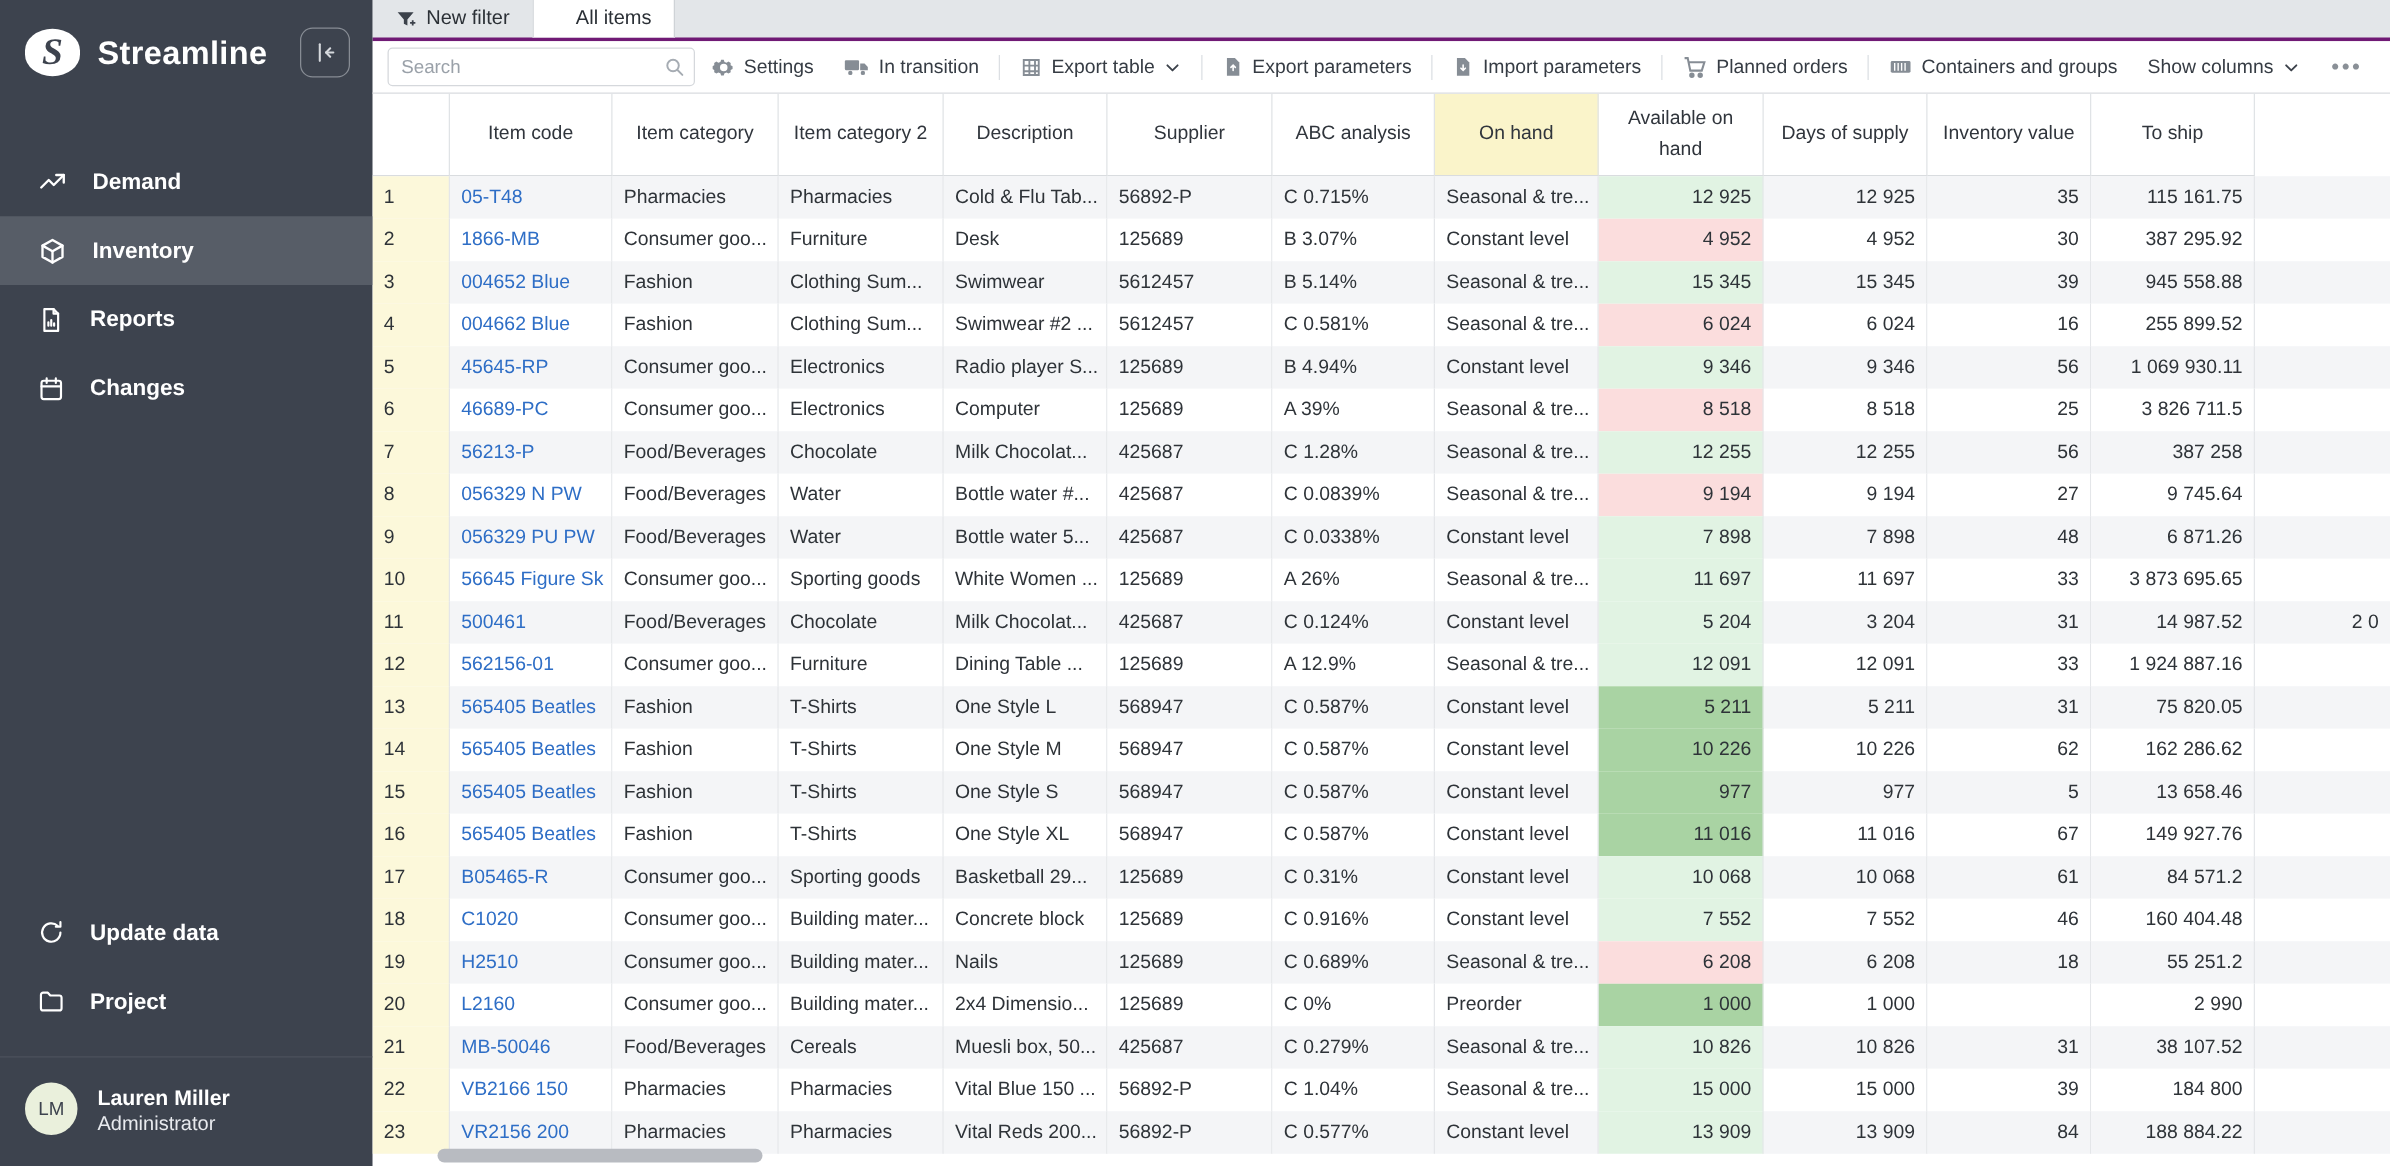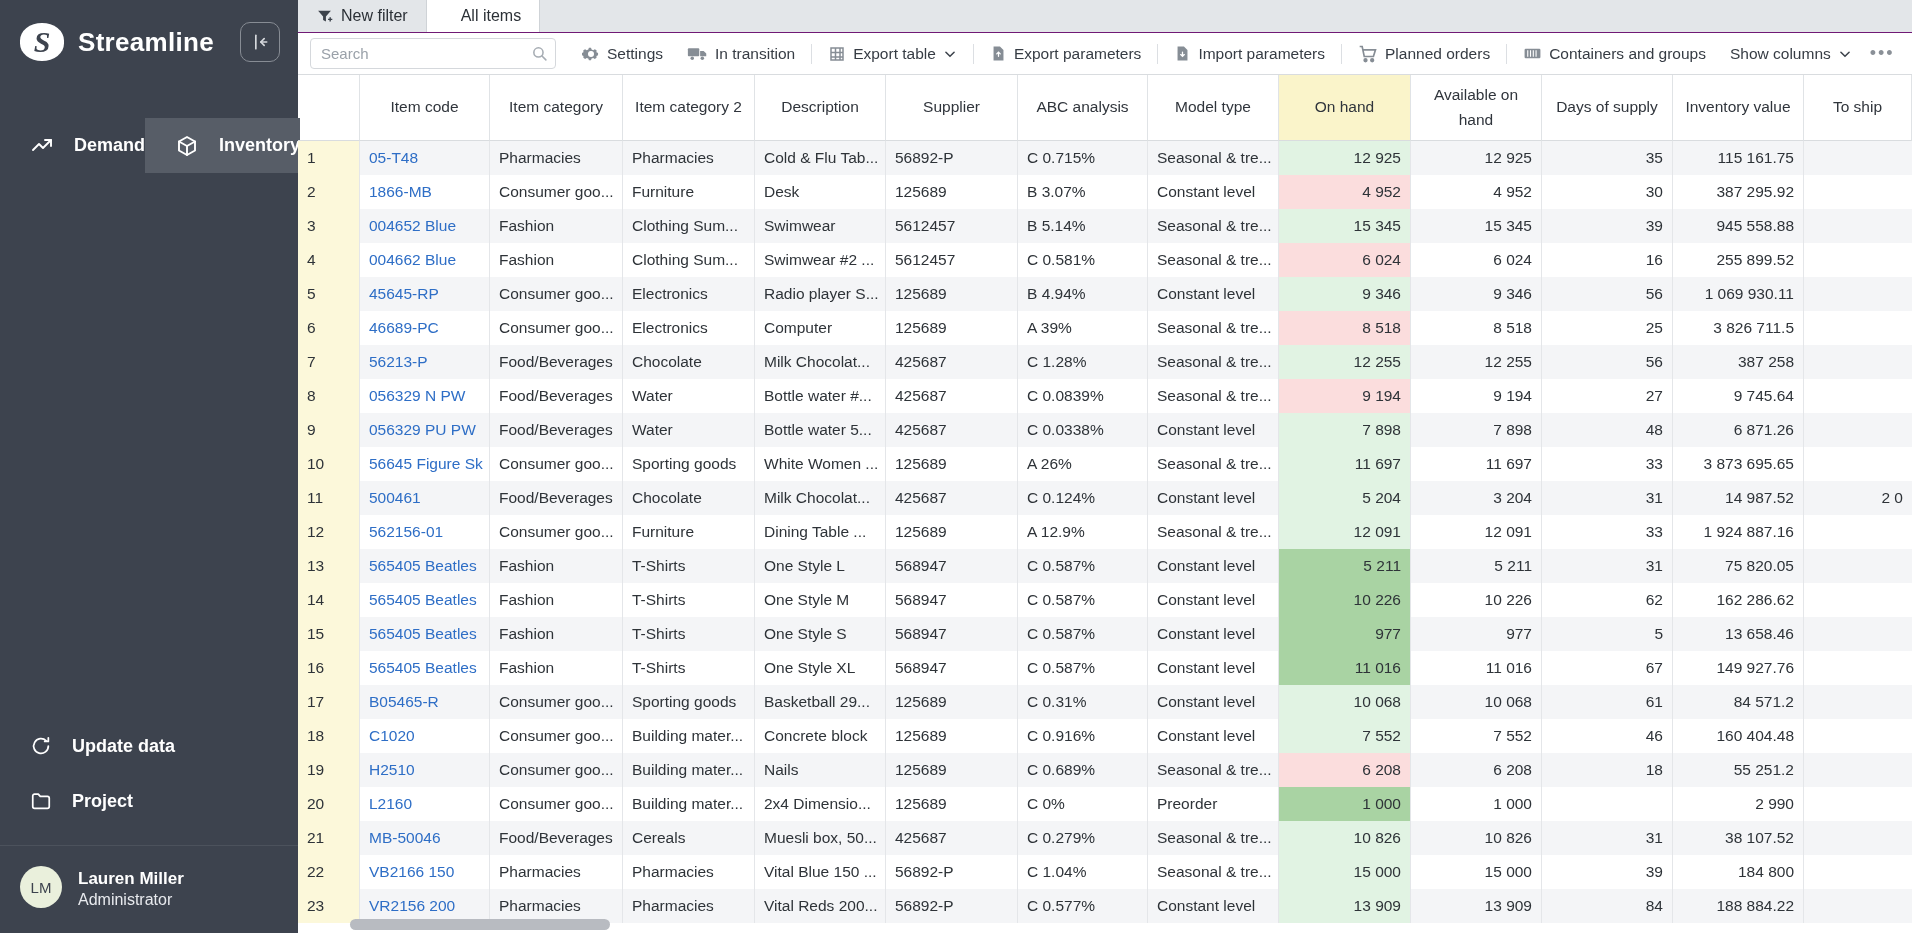--- a/index.html
+++ b/index.html
@@ -7,41 +7,41 @@
   body { font-family:"Liberation Sans", sans-serif; font-size:15px; color:#2e3338; background:#fff; }
 
   .app { display:flex; width:1912px; height:933px; }
 
   
   .sidebar { width:298px; min-width:298px; height:933px; background:#3d434e; color:#f2f3f5; display:flex; flex-direction:column; position:relative; }
   .logo-row { display:flex; align-items:center; gap:14px; padding:22px 18px 10px 20px; }
   .logo-mark { width:44px; height:38px; background:#fff; border-radius:50% / 46%; display:flex; align-items:center; justify-content:center; color:#3d434e; font-weight:bold; font-size:30px; font-style:italic; font-family:"Liberation Serif", serif; }
   .logo-text { font-size:26px; font-weight:700; letter-spacing:.3px; color:#fff; flex:1; }
   .collapse-btn { width:40px; height:40px; border:1.6px solid #878c94; border-radius:10px; background:transparent; display:flex; align-items:center; justify-content:center; cursor:pointer; }
-  .nav { margin-top:46px; display:flex; }
+  .nav { margin-top:46px; display:flex; flex-direction:column; }
   .nav-item { display:flex; align-items:center; gap:20px; height:55px; padding-left:30px; font-size:18px; font-weight:600; color:#fff; cursor:pointer; }
   .nav-item.active { background:#575d67; }
   .nav-item svg { flex:0 0 auto; }
   .side-spacer { flex:1; }
   .side-footer { display:flex; flex-direction:column; padding-bottom:0; }
   .side-divider { height:1px; background:#4c525c; margin:16px 0 0 0; }
   .user-row { display:flex; align-items:center; gap:16px; padding:20px 20px 24px 20px; }
   .avatar { width:42px; height:42px; border-radius:50%; background:#eaf0dc; color:#3d434e; font-size:15px; font-weight:500; display:flex; align-items:center; justify-content:center; }
   .user-name { font-size:17px; font-weight:700; color:#fff; line-height:1.5; }
   .user-role { font-size:16px; font-weight:400; color:#e8eaee; }
 
   
   .main { flex:1; display:flex; flex-direction:column; min-width:0; background:#fff; }
 
-  .tabbar { height:33px; background:#e3e6e9; display:flex; align-items:stretch; border-bottom:1px solid #701a75; }
+  .tabbar { height:33px; background:#e3e6e9; display:flex; align-items:stretch; border-bottom:3px solid #701a75; }
   .tab { display:flex; align-items:center; gap:8px; padding:0 18px; font-size:16px; color:#2b3036; cursor:pointer; }
   .tab.active { background:#fff; border-left:1px solid #cfd3d7; border-right:1px solid #cfd3d7;padding-left:34px; }
 
   .toolbar { height:41px; background:#fff; display:flex; align-items:center; padding:0 16px 0 12px; gap:4px; }
-  .search-wrap { position:relative; margin-right:12px; }
+  .search-wrap { position:relative; }
   .search-input { width:246px; height:31px; border:1px solid #d5d8dc; border-radius:4px; padding:0 30px 0 10px; font-size:15px; color:#2e3338; background:#fff; outline:none; font-family:"Liberation Sans",sans-serif; }
   .search-input::placeholder { color:#9aa1a9; }
   .search-icon { position:absolute; right:8px; top:7px; }
   .tbtn { display:flex; align-items:center; gap:7px; padding:0 10px; height:31px; font-size:15.5px; color:#363c44; cursor:pointer; white-space:nowrap; background:none; border:none; font-family:"Liberation Sans",sans-serif; }
   .tb-divider { width:1px; height:20px; background:#dcdfe3; margin:0 2px; }
   .toolbar-spacer { flex:1; }
   .ellipsis-btn { color:#8a9097; font-size:18px; letter-spacing:2px; cursor:pointer; padding-right:6px; }
 
   
   .grid { position:relative; flex:1; overflow:hidden; border-top:1px solid #d9dcdf; }
@@ -281,23 +281,20 @@
           </div>
           <div class="hcell">
             <span>Description</span>
           </div>
           <div class="hcell">
             <span>Supplier</span>
           </div>
           <div class="hcell">
             <span>ABC analysis</span>
           </div>
-          <div class="hcell">
-            <span>Model type</span>
-          </div>
           <div class="hcell hl">
             <span>On hand</span>
           </div>
           <div class="hcell">
             <span>Available on hand</span>
           </div>
           <div class="hcell">
             <span>Days of supply</span>
           </div>
           <div class="hcell">

